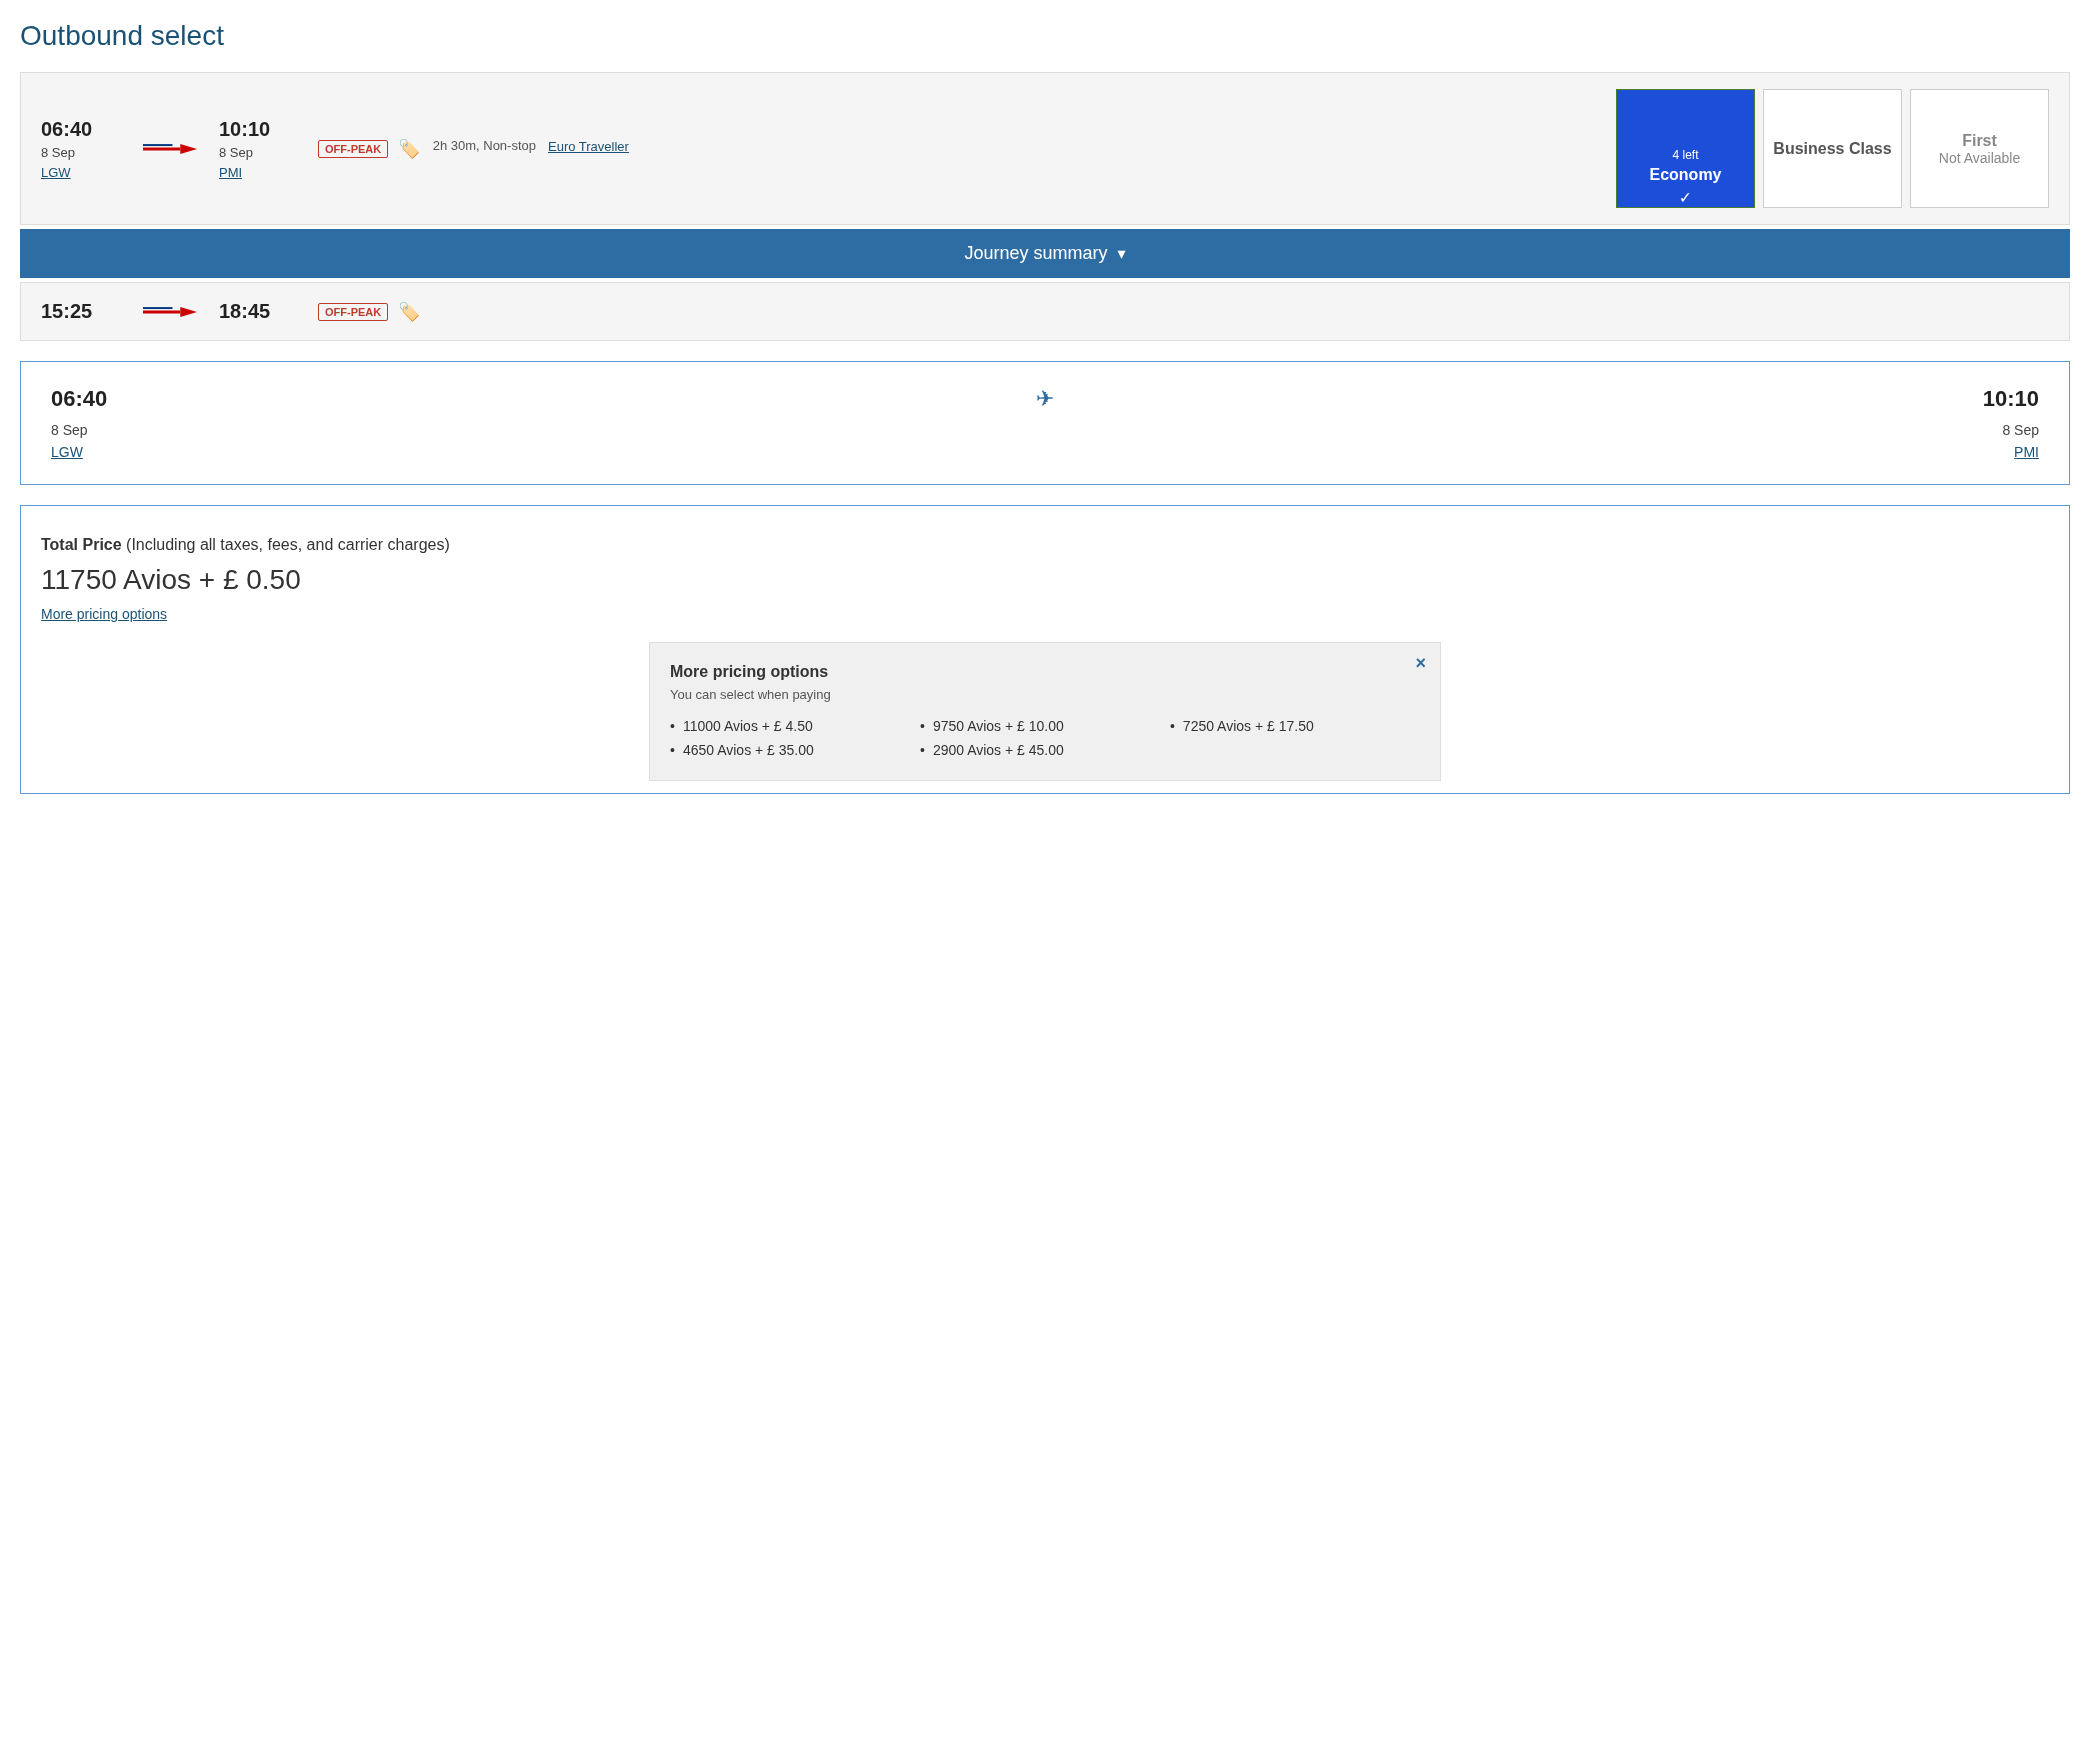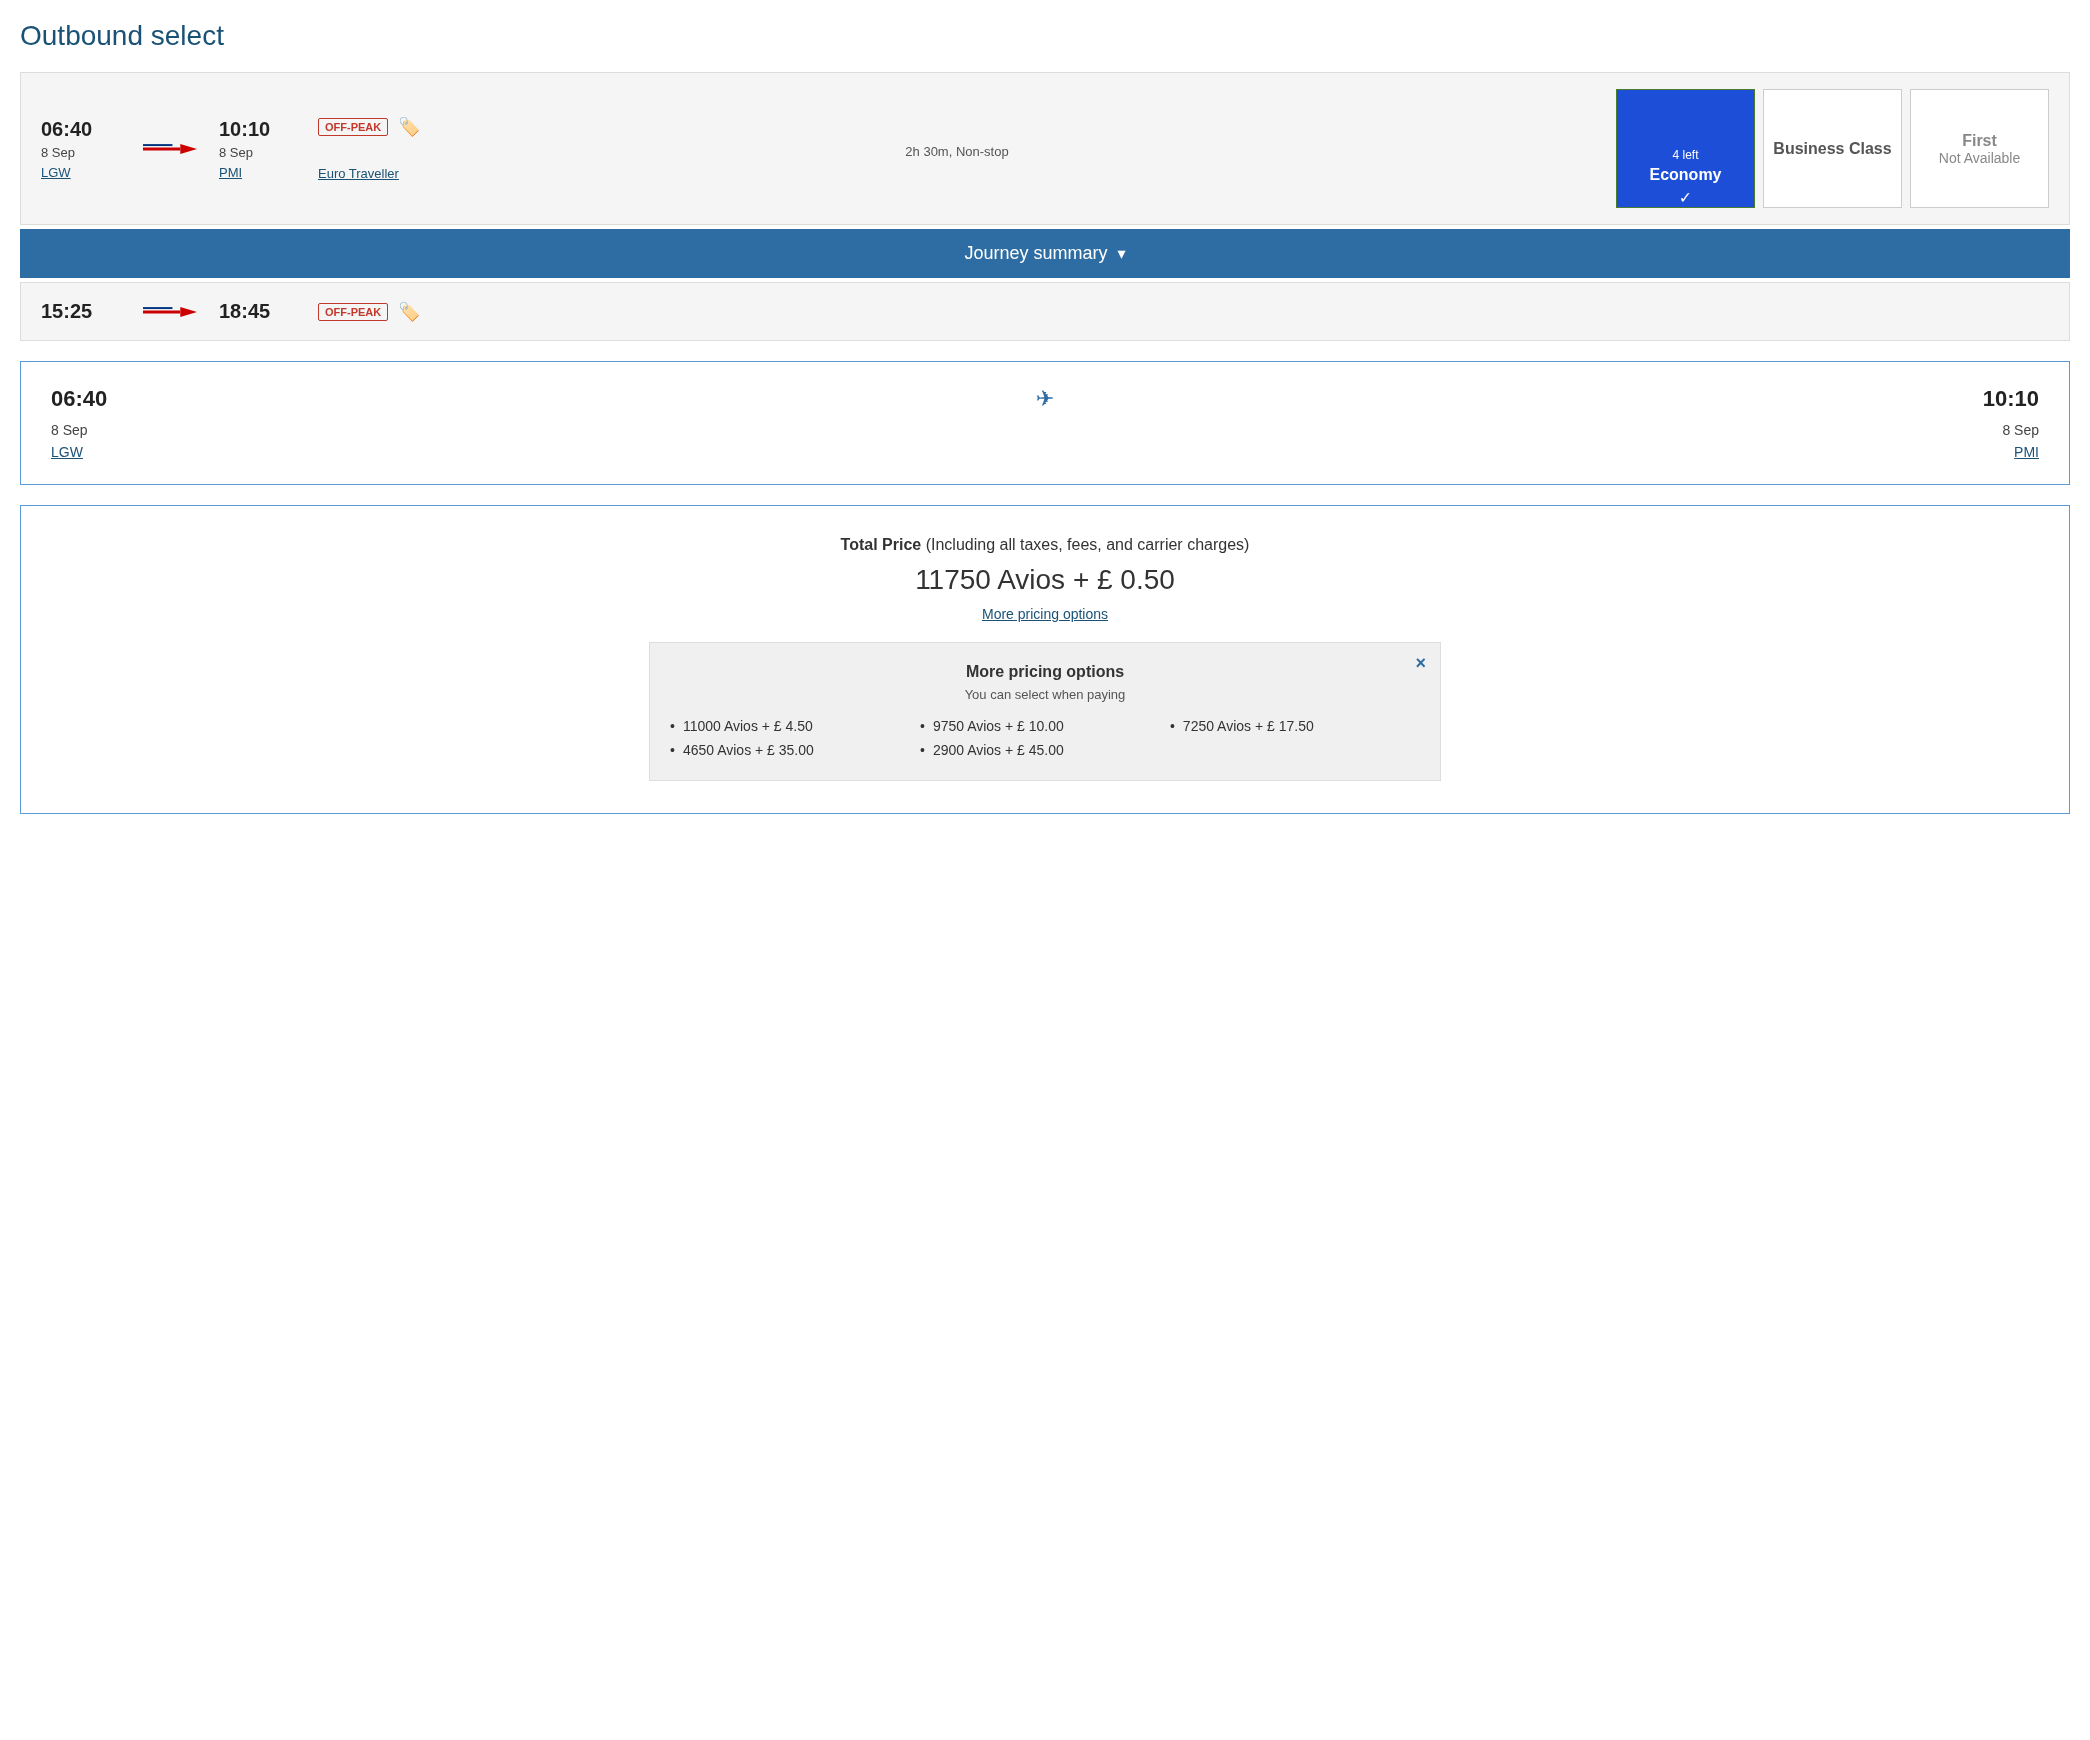--- a/index.html
+++ b/index.html
@@ -49,22 +49,22 @@
     .airline-logo {
       display: flex;
       align-items: center;
       justify-content: center;
       min-width: 59px;
     }
 
     .flight-details {
       flex: 1;
       display: flex;
-      flex-direction: column;
-      gap: 6px;
+      flex-direction: row;
+      gap: 12px;
     }
     .flight-badges {
       display: flex;
       align-items: center;
       gap: 10px;
     }
     .badge-offpeak {
       border: 1px solid #c0392b;
       color: #c0392b;
       font-size: 11px;
@@ -214,23 +214,23 @@
     .inbound-message {
       text-align: center;
       color: #555;
       font-size: 14px;
       margin-top: 30px;
     }
 
     
     .total-price-section {
       border: 1px solid #5b9bd5;
-      padding: 30px 20px 32px;
+      padding: 30px 20px 12px;
       margin-bottom: 20px;
-      text-align: center;
+      text-align: left;
     }
     .total-price-label {
       font-size: 16px;
       color: #333;
       margin-bottom: 10px;
     }
     .total-price-label strong {
       font-weight: bold;
     }
     .total-price-value {

